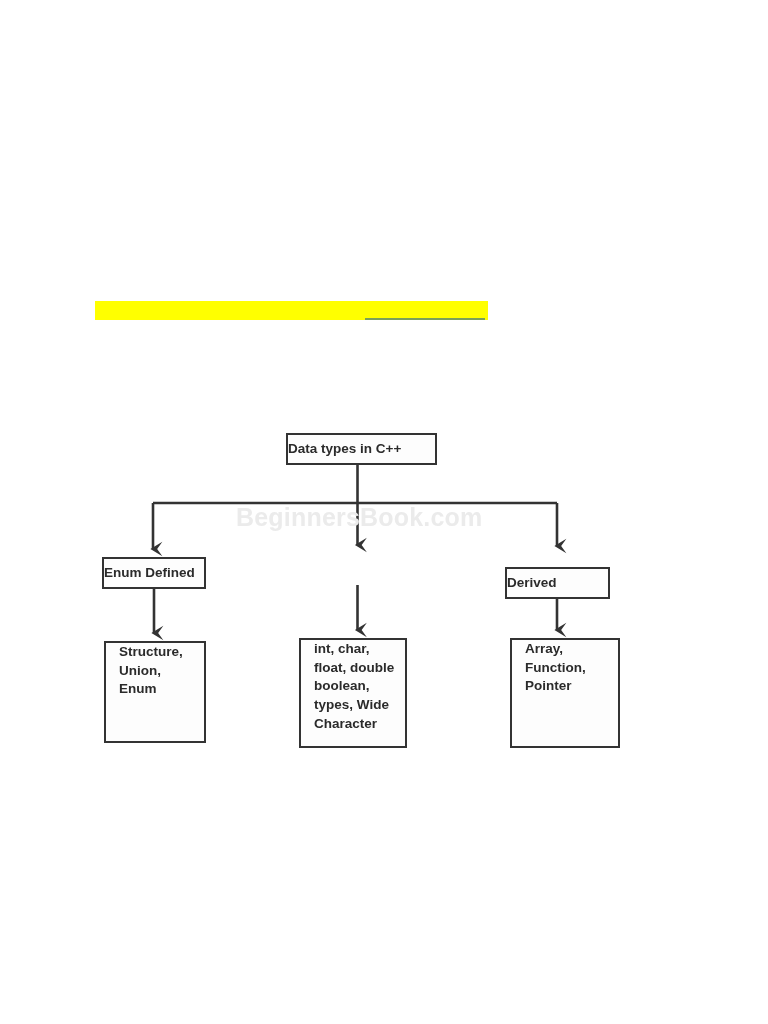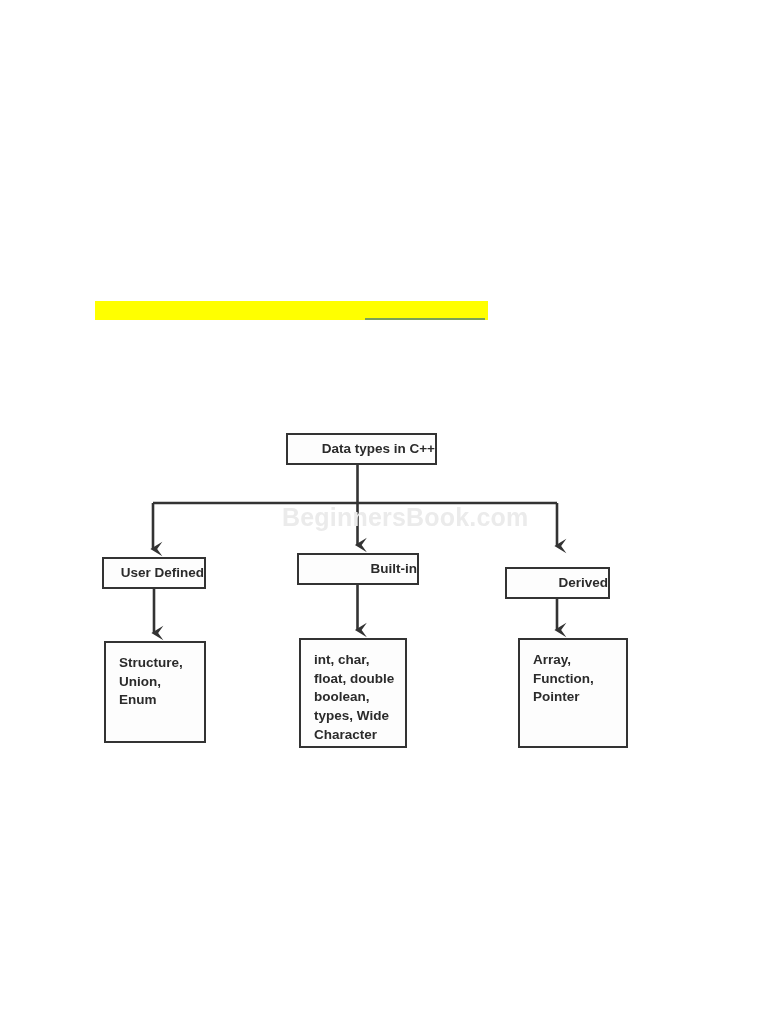--- a/index.html
+++ b/index.html
@@ -57,58 +57,57 @@
   #watermark {
     position: absolute;
     left: 236px;
     top: 503px;
     font-size: 25px;
     font-weight: bold;
     letter-spacing: 0.2px;
     color: #ebebeb;
     white-space: nowrap;
     user-select: none;
-    margin-left: 46px;
   }
 
   
   .node {
     position: absolute;
     box-sizing: border-box;
     background: #fdfdfd;
     border: 2.5px solid #333333;
     display: flex;
     align-items: center;
-    justify-content: flex-end;
+    justify-content: flex-start;
   }
   .node .node-label {
     font-size: 13.5px;
     font-weight: bold;
     line-height: 1.38;
     color: #2b2b2b;
     text-align: center;
     white-space: pre-line;
   }
   .node.leaf {
     align-items: flex-start;
     justify-content: flex-start;
-    padding: 11px 0 0 13px;
+    padding: 0 0 0 13px;
   }
   .node.leaf .node-label {
     text-align: left;
   }
 
   #node-root       { left: 286px; top: 433px; width: 151px; height: 32px; }
   #node-user-defined { left: 102px; top: 557px; width: 104px; height: 32px; }
   #node-built-in     { left: 297px; top: 553px; width: 122px; height: 32px; }
   #node-derived      { left: 505px; top: 567px; width: 105px; height: 32px; }
 
   #node-user-defined-items { left: 104px; top: 641px; width: 102px; height: 102px; }
   #node-built-in-items     { left: 299px; top: 638px; width: 108px; height: 110px; }
-  #node-derived-items      { left: 510px; top: 638px; width: 110px; height: 110px; margin-left: 8px; }
+  #node-derived-items      { left: 510px; top: 638px; width: 110px; height: 110px; }
 </style>
 </head>
 <body>
 
 <div id="highlight-bar">
   <div id="highlight-link-text"></div>
 </div>
 
 <div id="diagram">
 
@@ -132,24 +131,21 @@
     <line x1="557" y1="586" x2="557" y2="630" stroke="#333333" stroke-width="2.6" marker-end="url(#arrowhead)"></line>
   </svg>
 
   <div id="watermark">BeginnersBook.com</div>
 
   <div class="node" id="node-root">
     <span class="node-label">Data types in C++</span>
   </div>
 
   <div class="node" id="node-user-defined">
-    <span class="node-label">User Defined</span>
-  </div>
-  <div class="node" id="node-built-in">
-    <span class="node-label">Built-in</span>
+    <span class="node-label">Enum Defined</span>
   </div>
   <div class="node" id="node-derived">
     <span class="node-label">Derived</span>
   </div>
 
   <div class="node leaf" id="node-user-defined-items">
     <span class="node-label">Structure,
 Union,
 Enum</span>
   </div>

